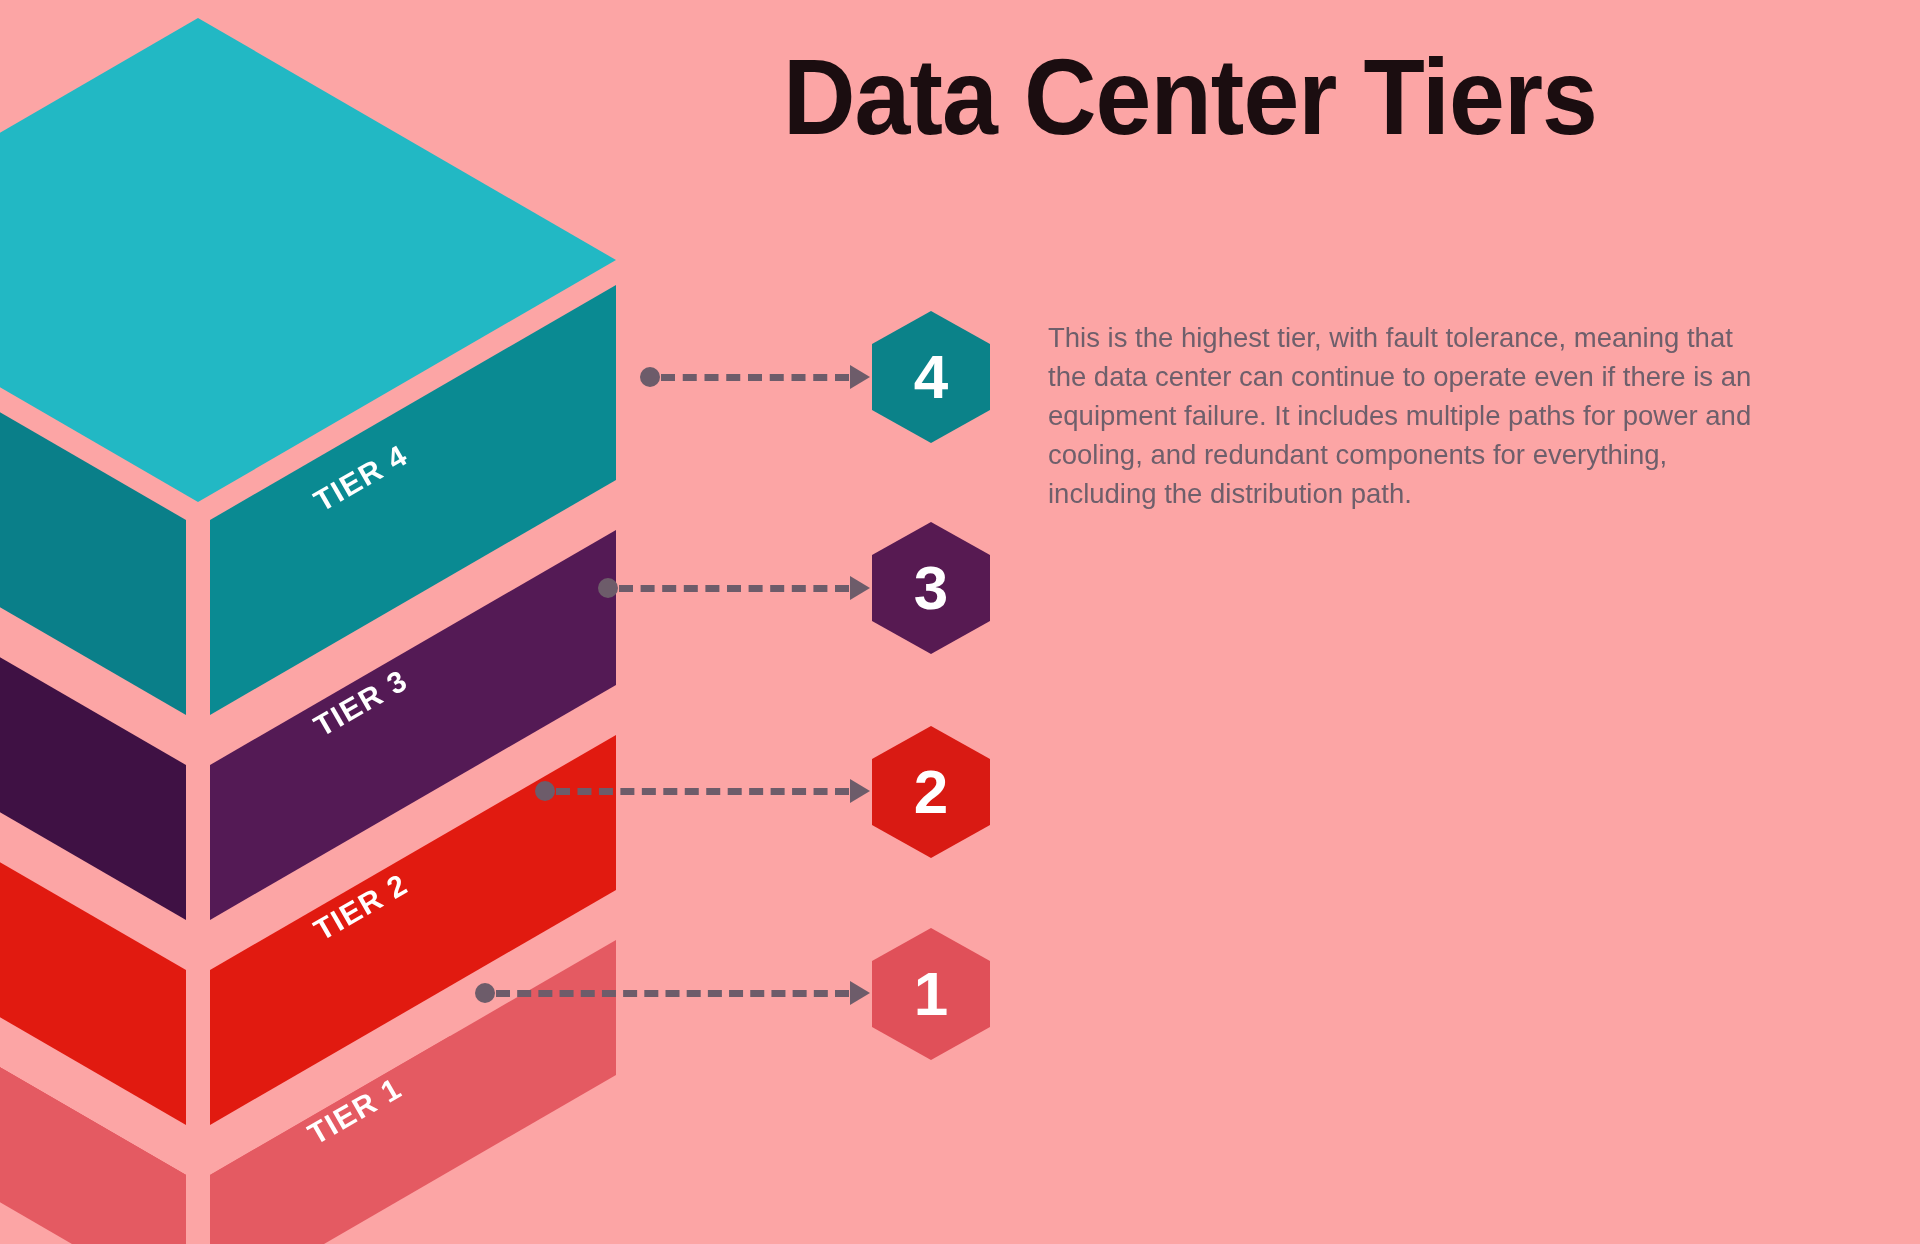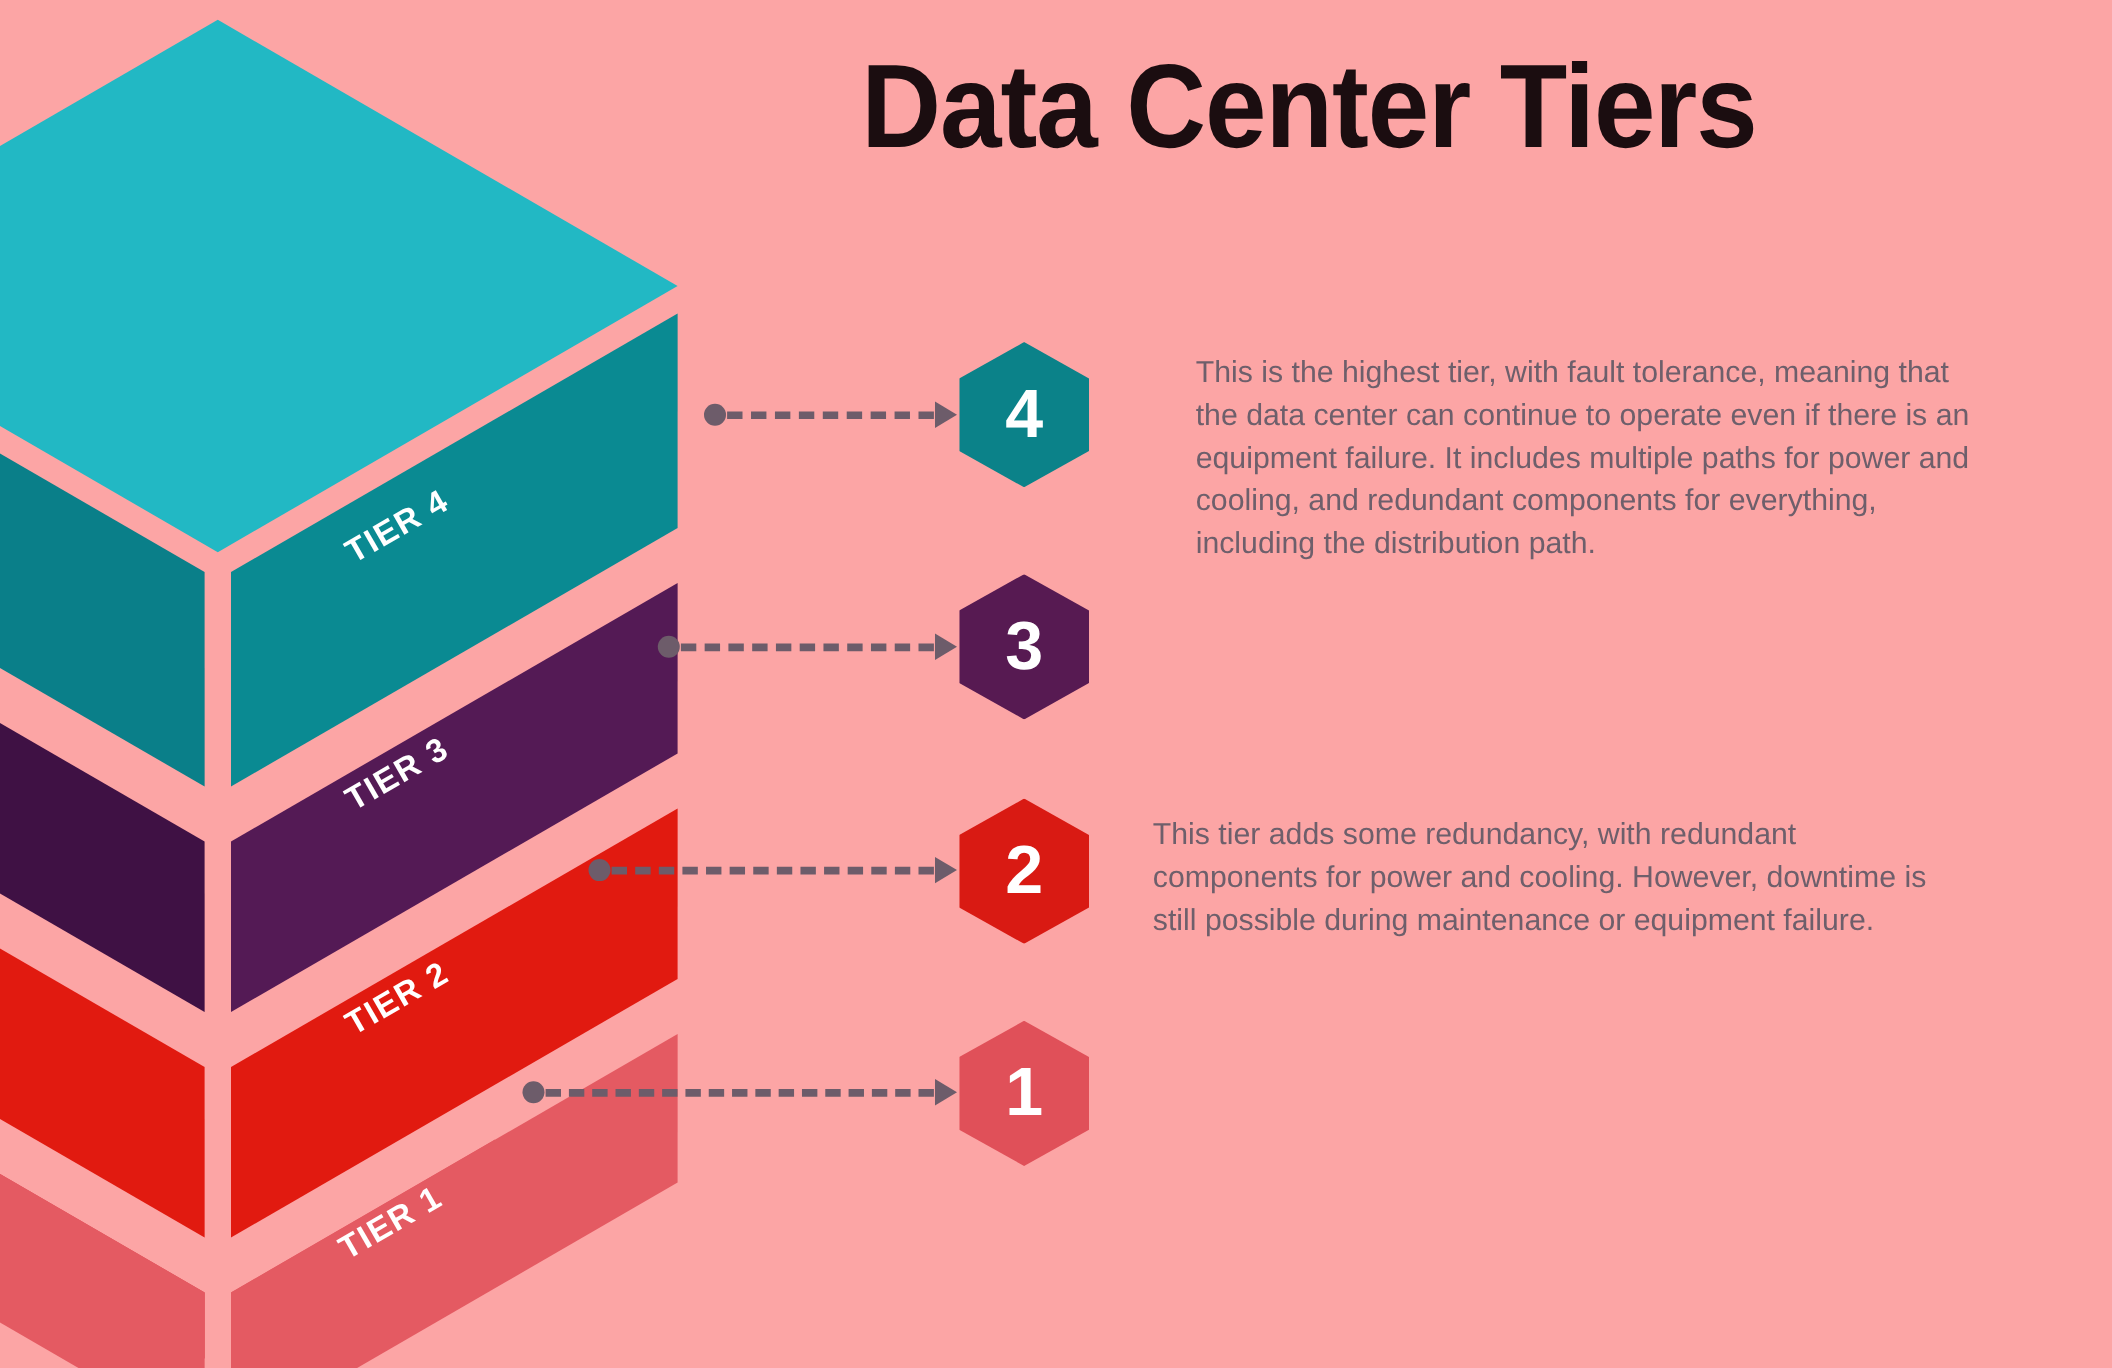--- a/index.html
+++ b/index.html
@@ -188,19 +188,18 @@
   </div>
 
   <div class="hex-badge" style="left:872px; top:726px; background:#d91a13;">
     <span class="hex-num">2</span>
   </div>
 
   <div class="hex-badge" style="left:872px; top:928px; background:#e05059;">
     <span class="hex-num">1</span>
   </div>
 
-  <div class="tier-desc" style="left:1048px; top:318px;margin-left:39px;">This is the highest tier, with fault tolerance, meaning that the data center can continue to operate even if there is an equipment failure. It includes multiple paths for power and cooling, and redundant components for everything, including the distribution path.</div>
-
-
-  <div class="tier-desc" style="left:1048px; top:738px;">This tier adds some redundancy, with redundant components for power and cooling. However, downtime is still possible during maintenance or equipment failure.</div>
+  <div class="tier-desc" style="left:1048px; top:318px;">This is the highest tier, with fault tolerance, meaning that the data center can continue to operate even if there is an equipment failure. It includes multiple paths for power and cooling, and redundant components for everything, including the distribution path.</div>
+
+
 
 
 </div>
 
 </body></html>

